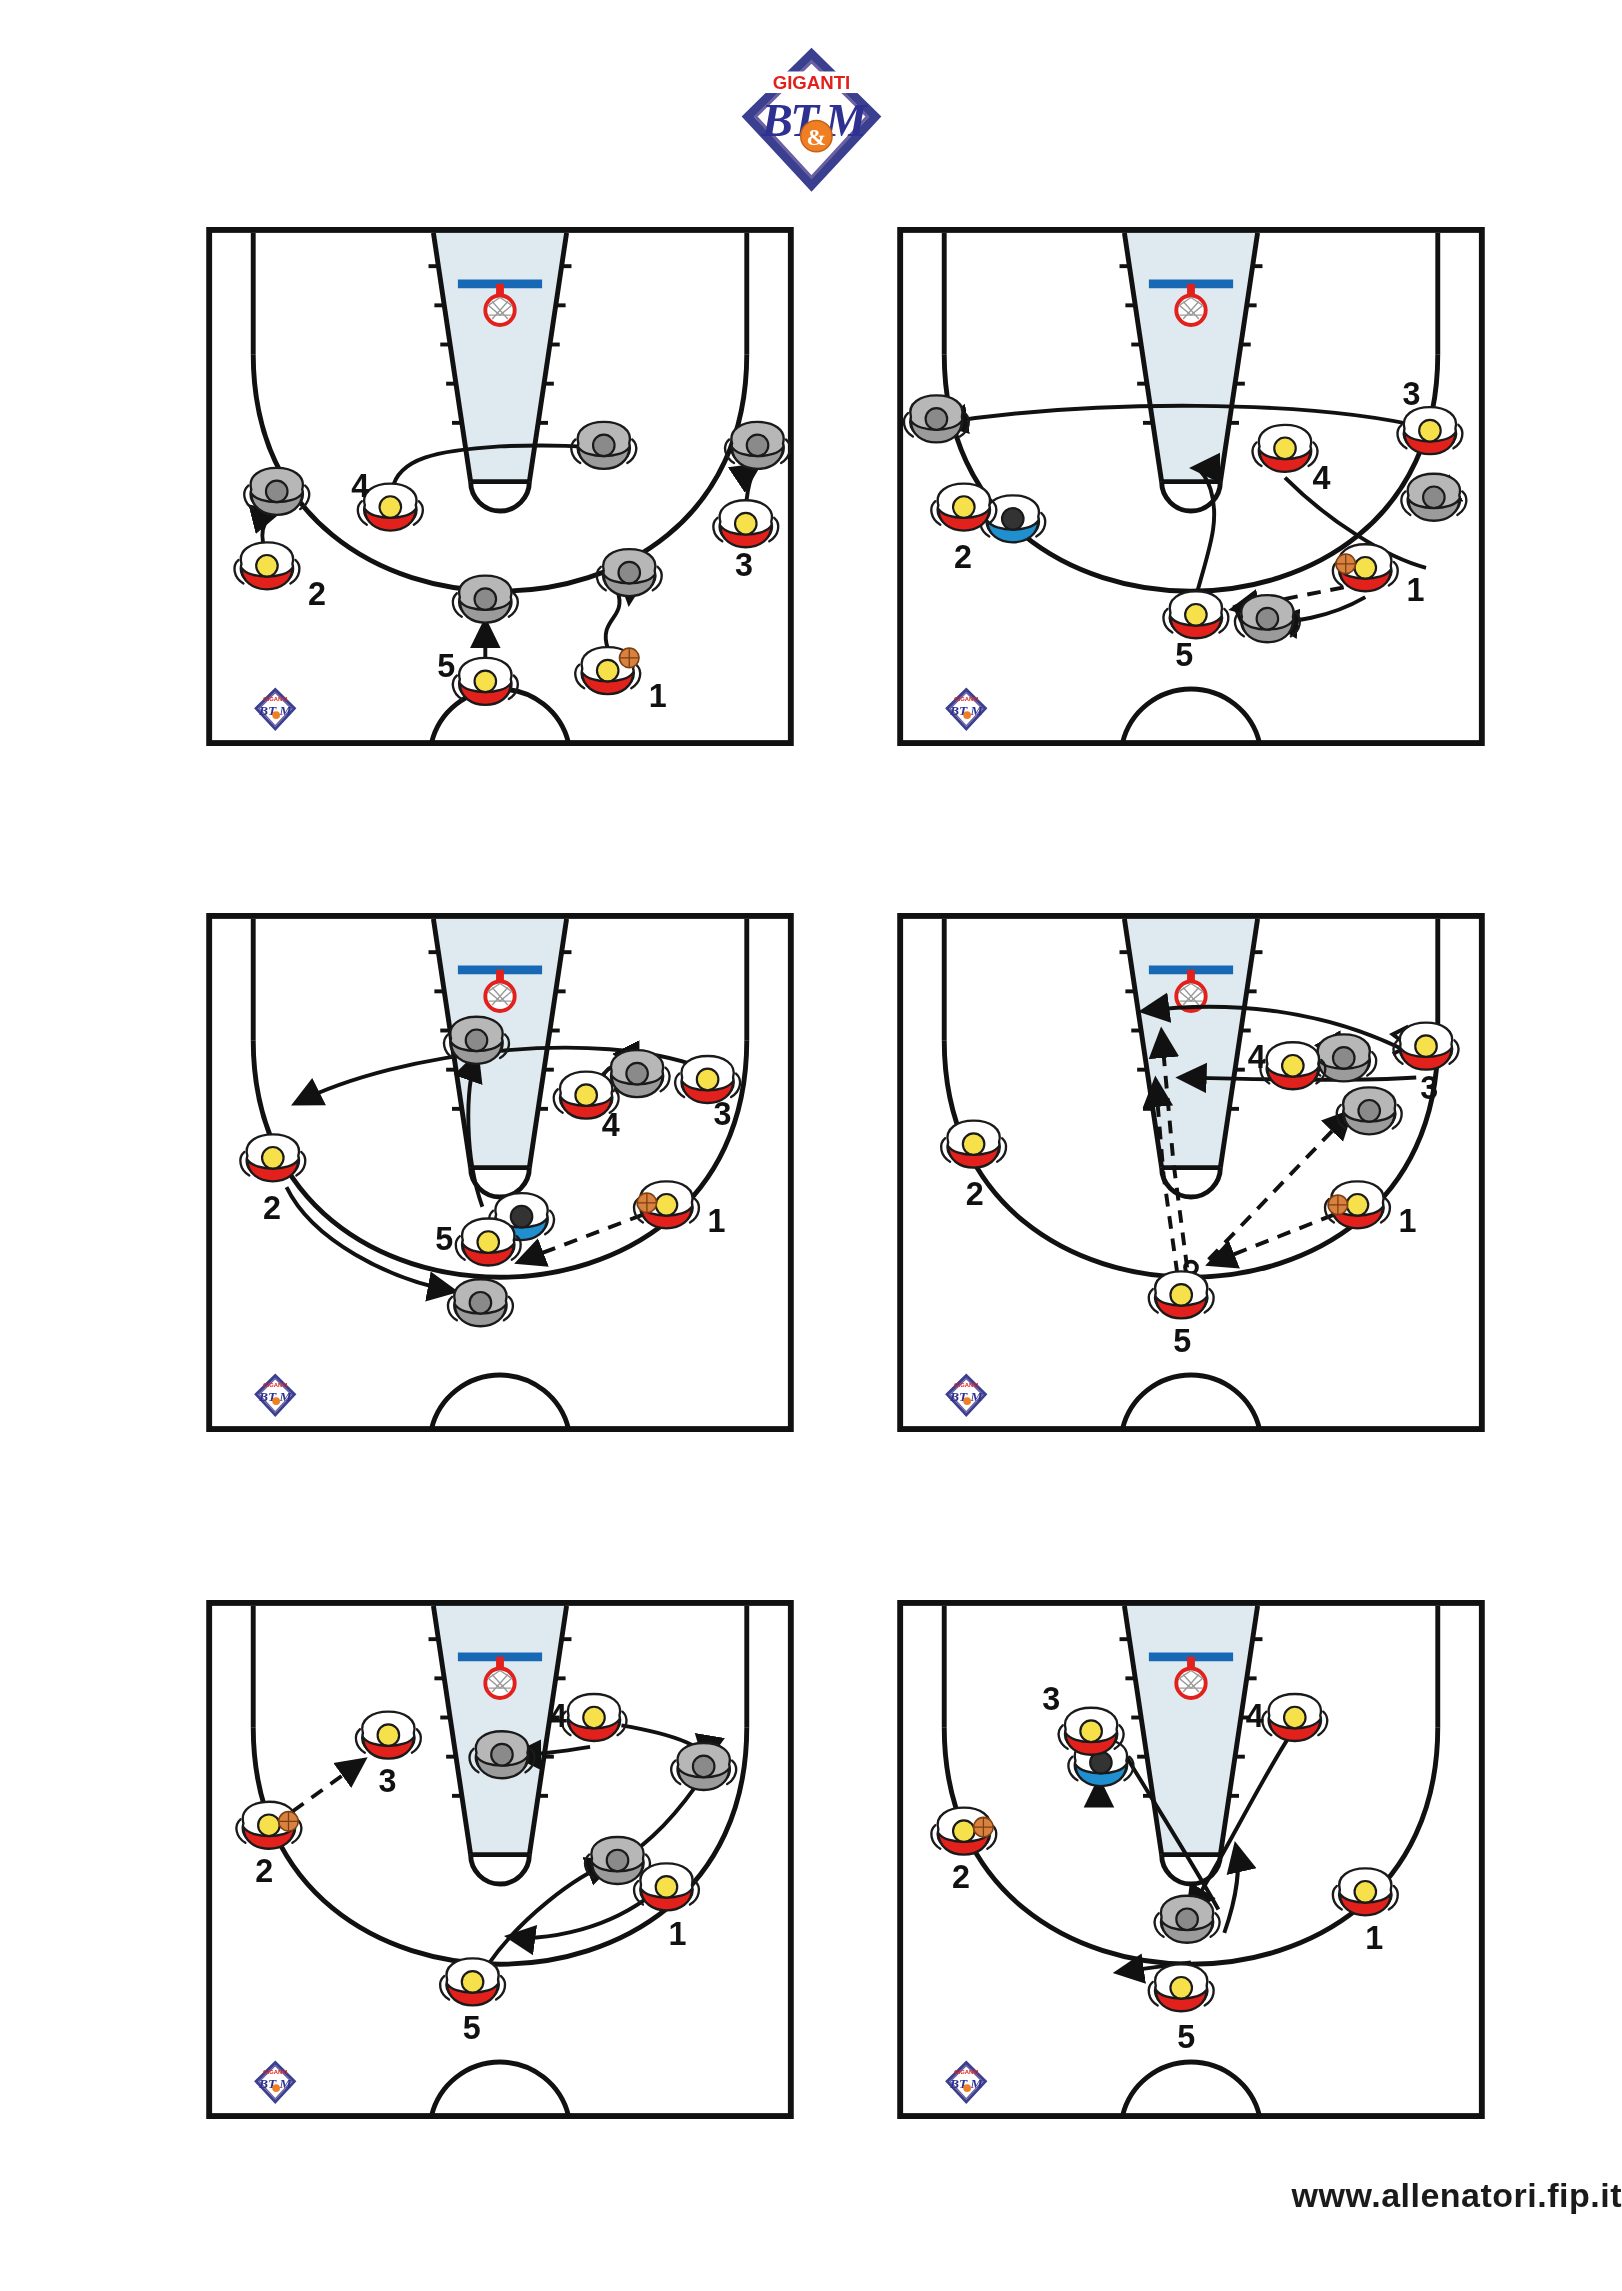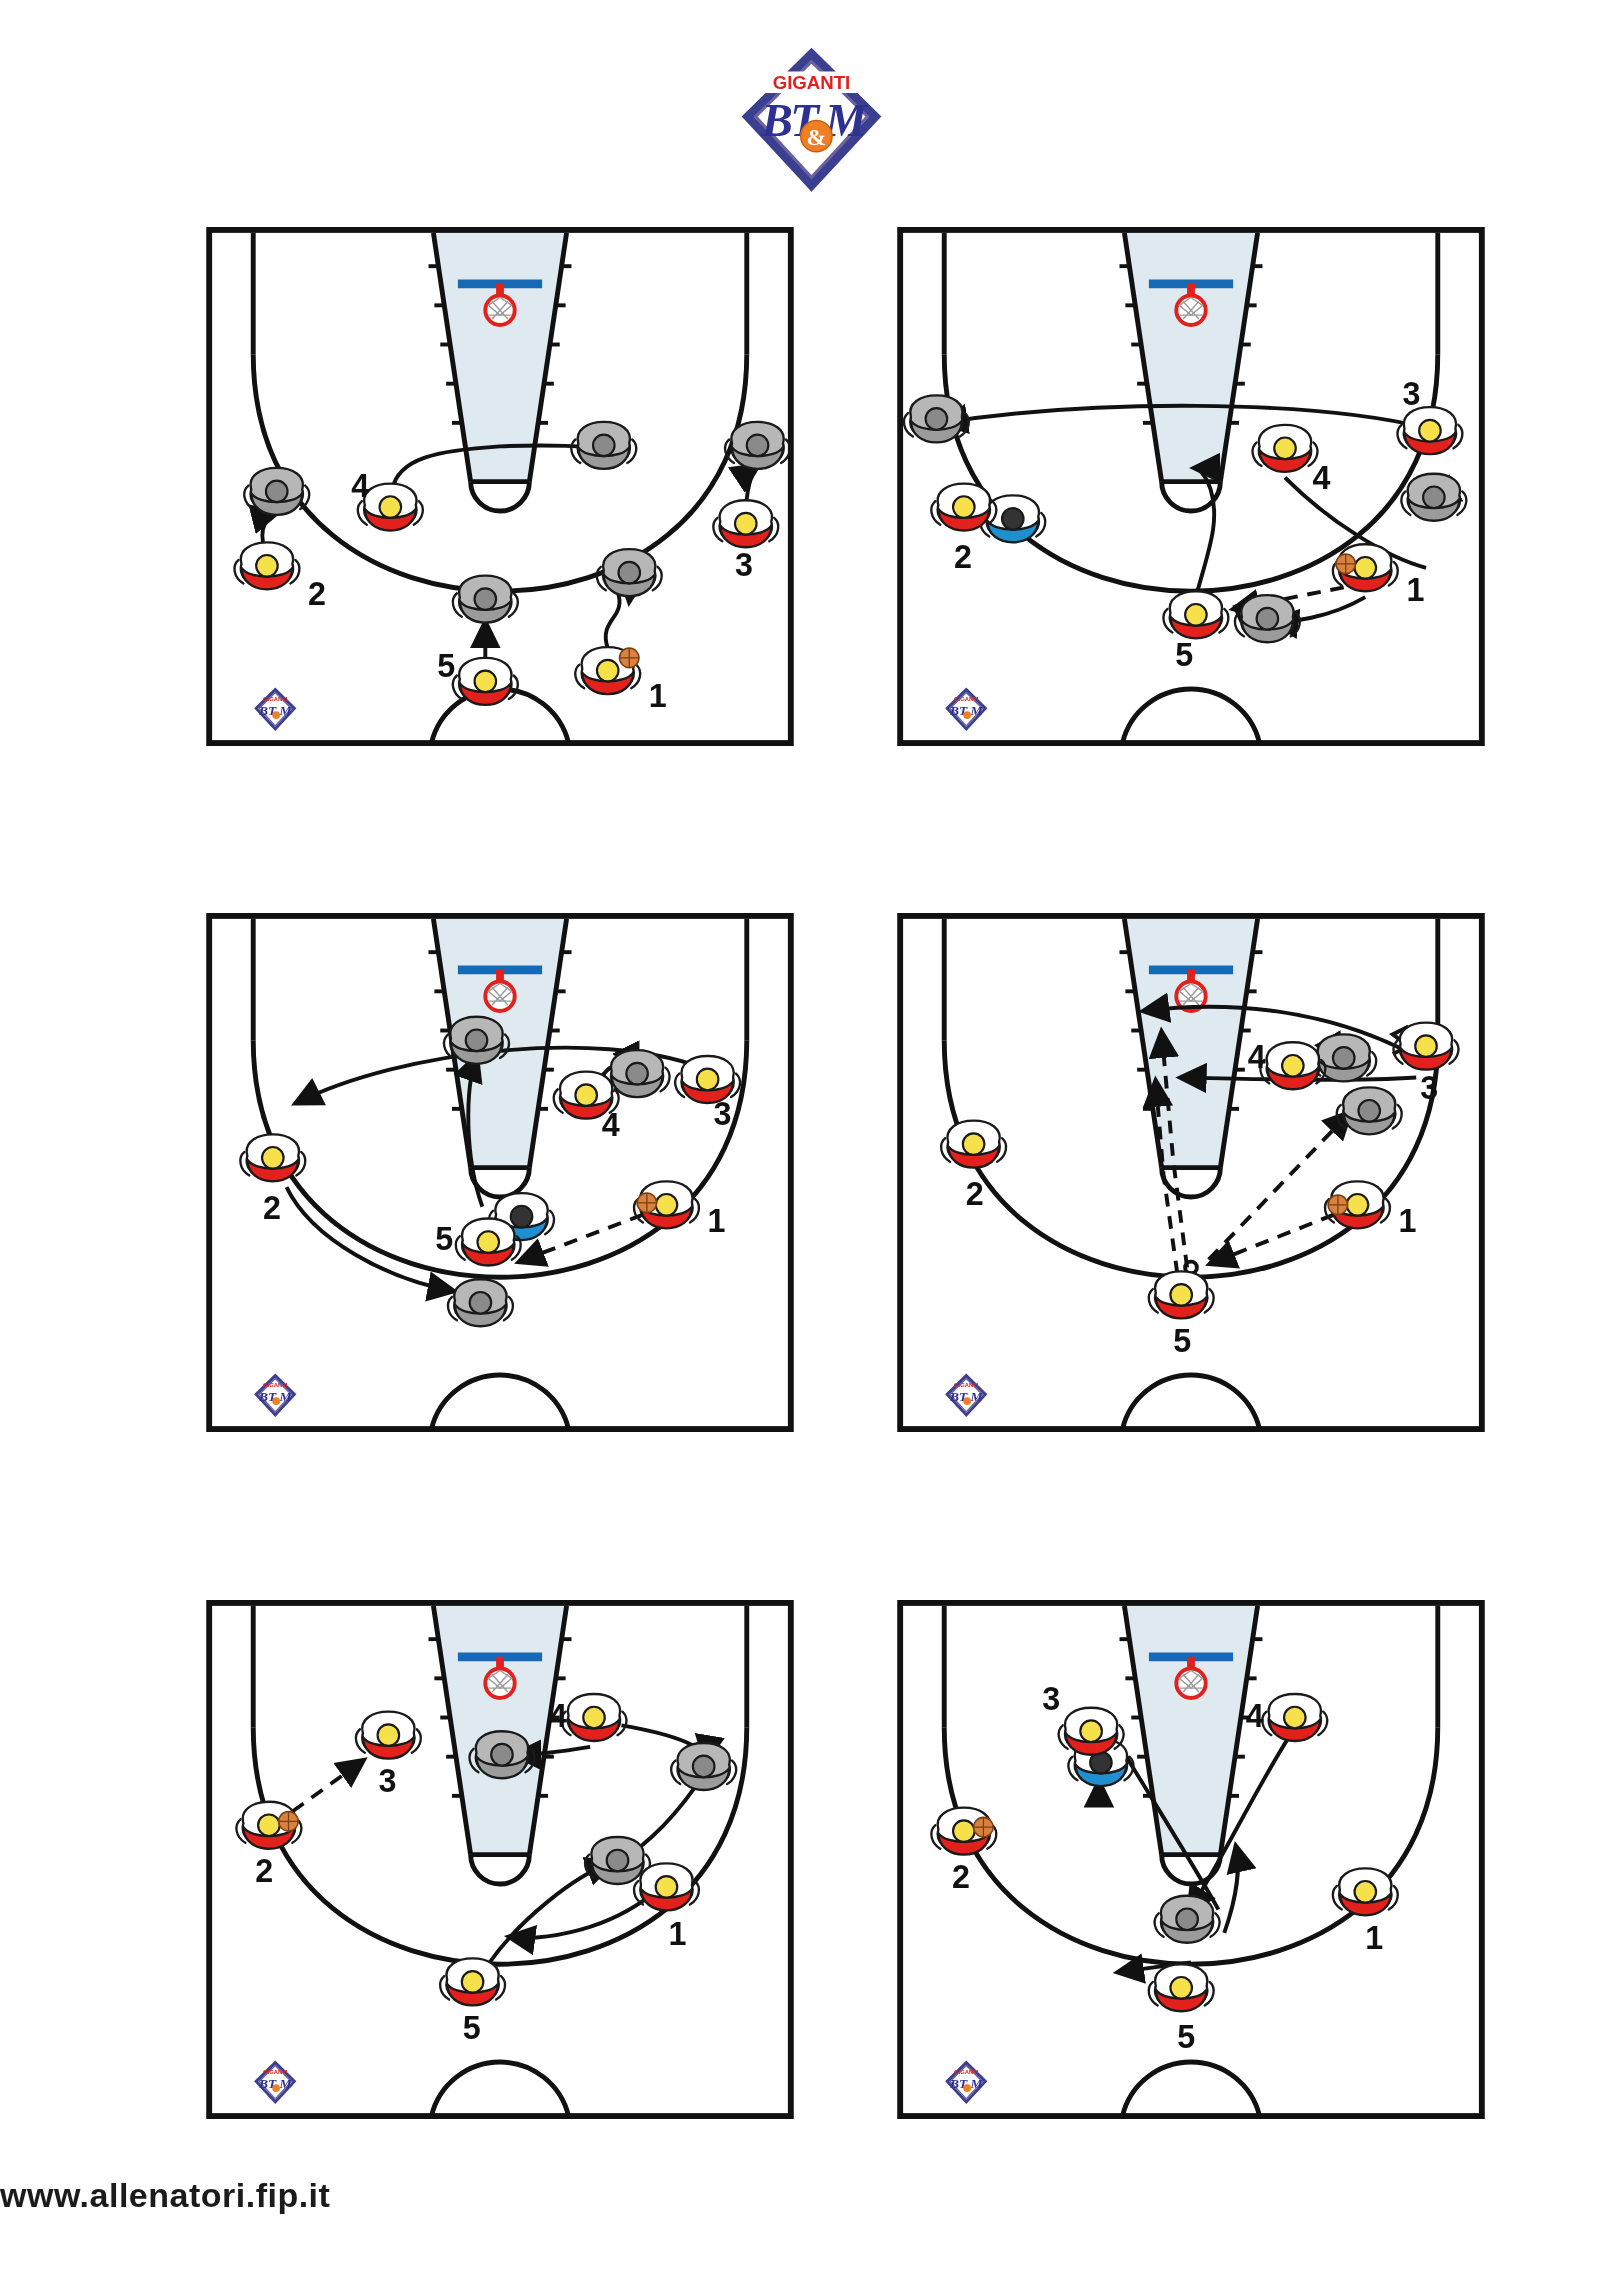--- a/index.html
+++ b/index.html
@@ -24,21 +24,21 @@
   .d3{left:206px;top:913px;}
   .d4{left:897px;top:913px;}
   .d5{left:206px;top:1600px;}
   .d6{left:897px;top:1600px;}
 
   .diagram svg{display:block;width:588px;height:519px;}
 
   
   #footer{
     position:absolute;left:0;top:2176px;width:1622px;
-    text-align:left;
+    text-align:right;
     font-size:34px;font-weight:bold;color:#1b1b1b;
     font-family:"Liberation Sans", sans-serif;
     letter-spacing:0.5px;
   }
   .lbl{font-family:"Liberation Sans", sans-serif;font-weight:bold;font-size:33px;fill:#111;}
 </style>
 </head>
 <body>
 
 <div id="page">

